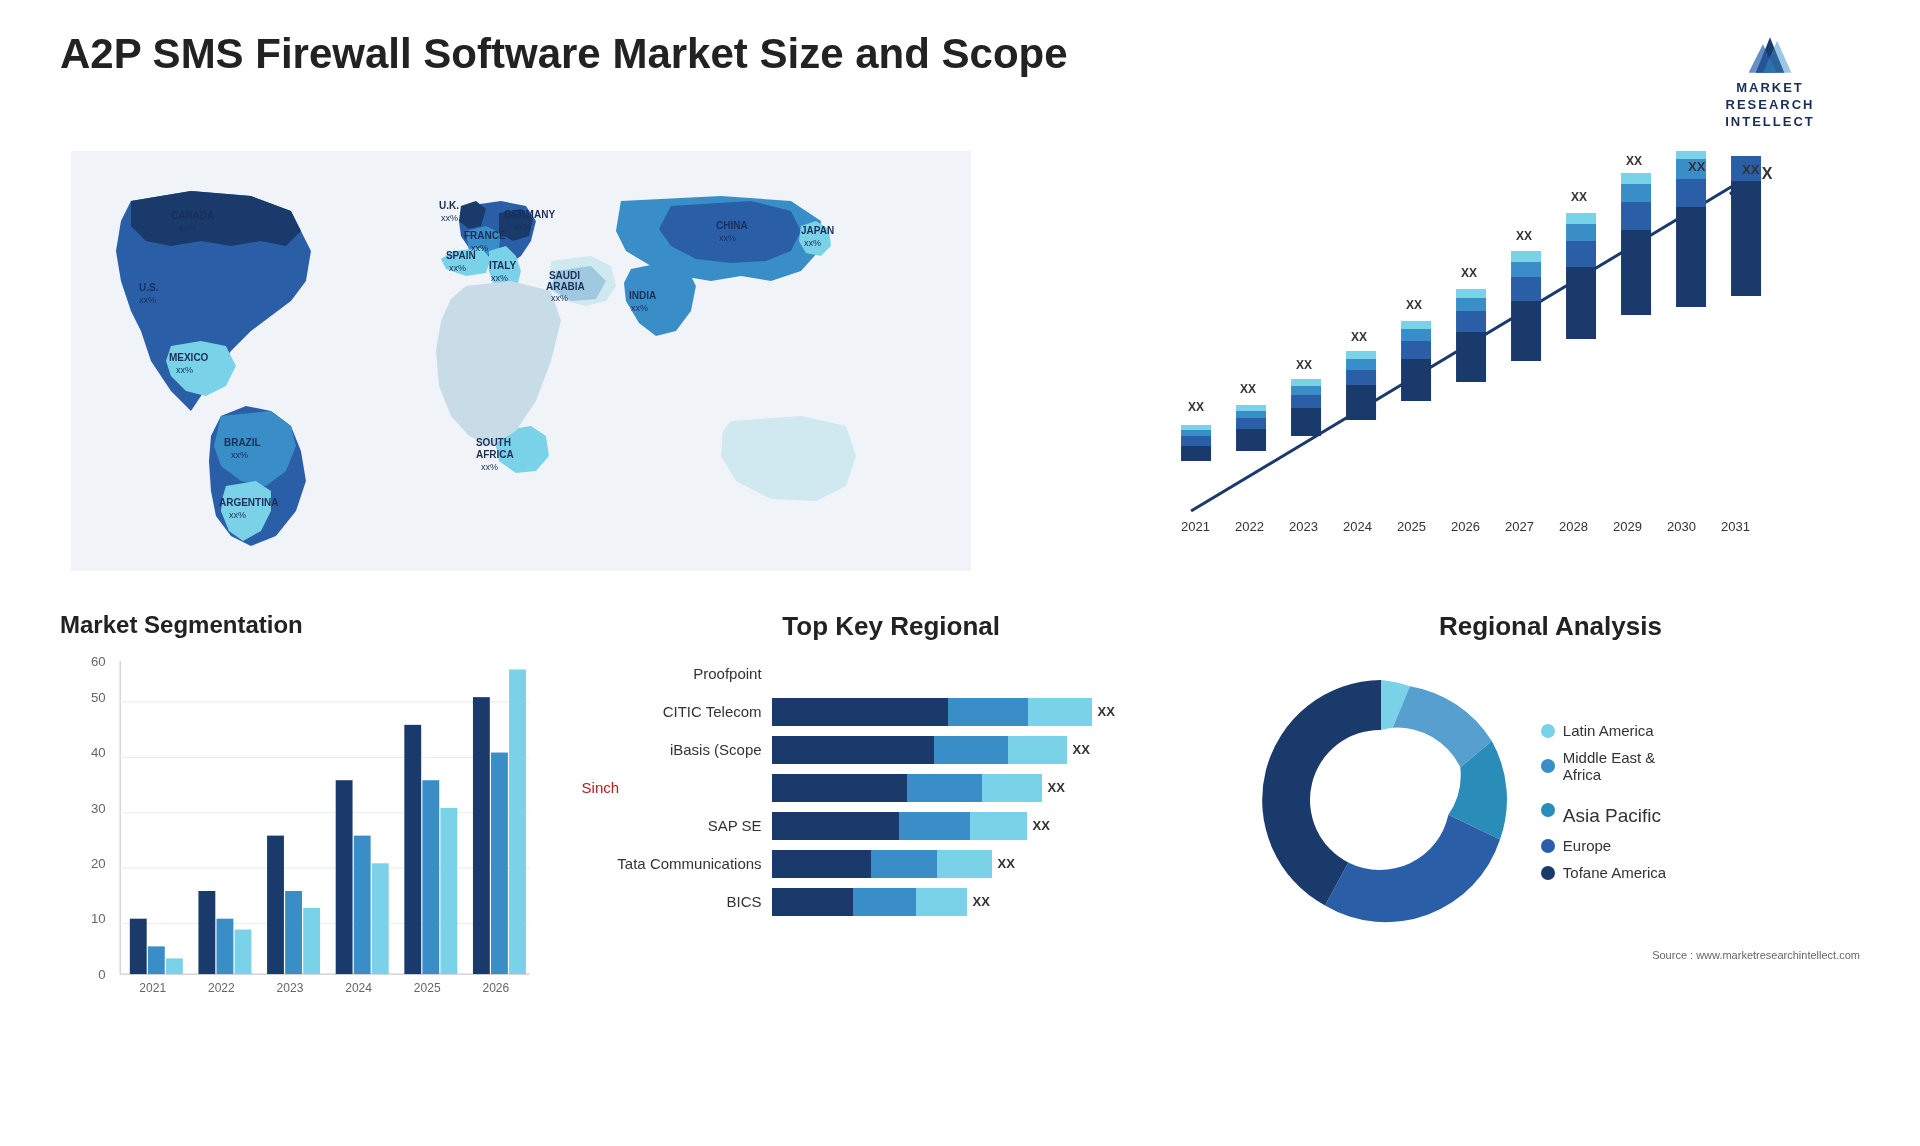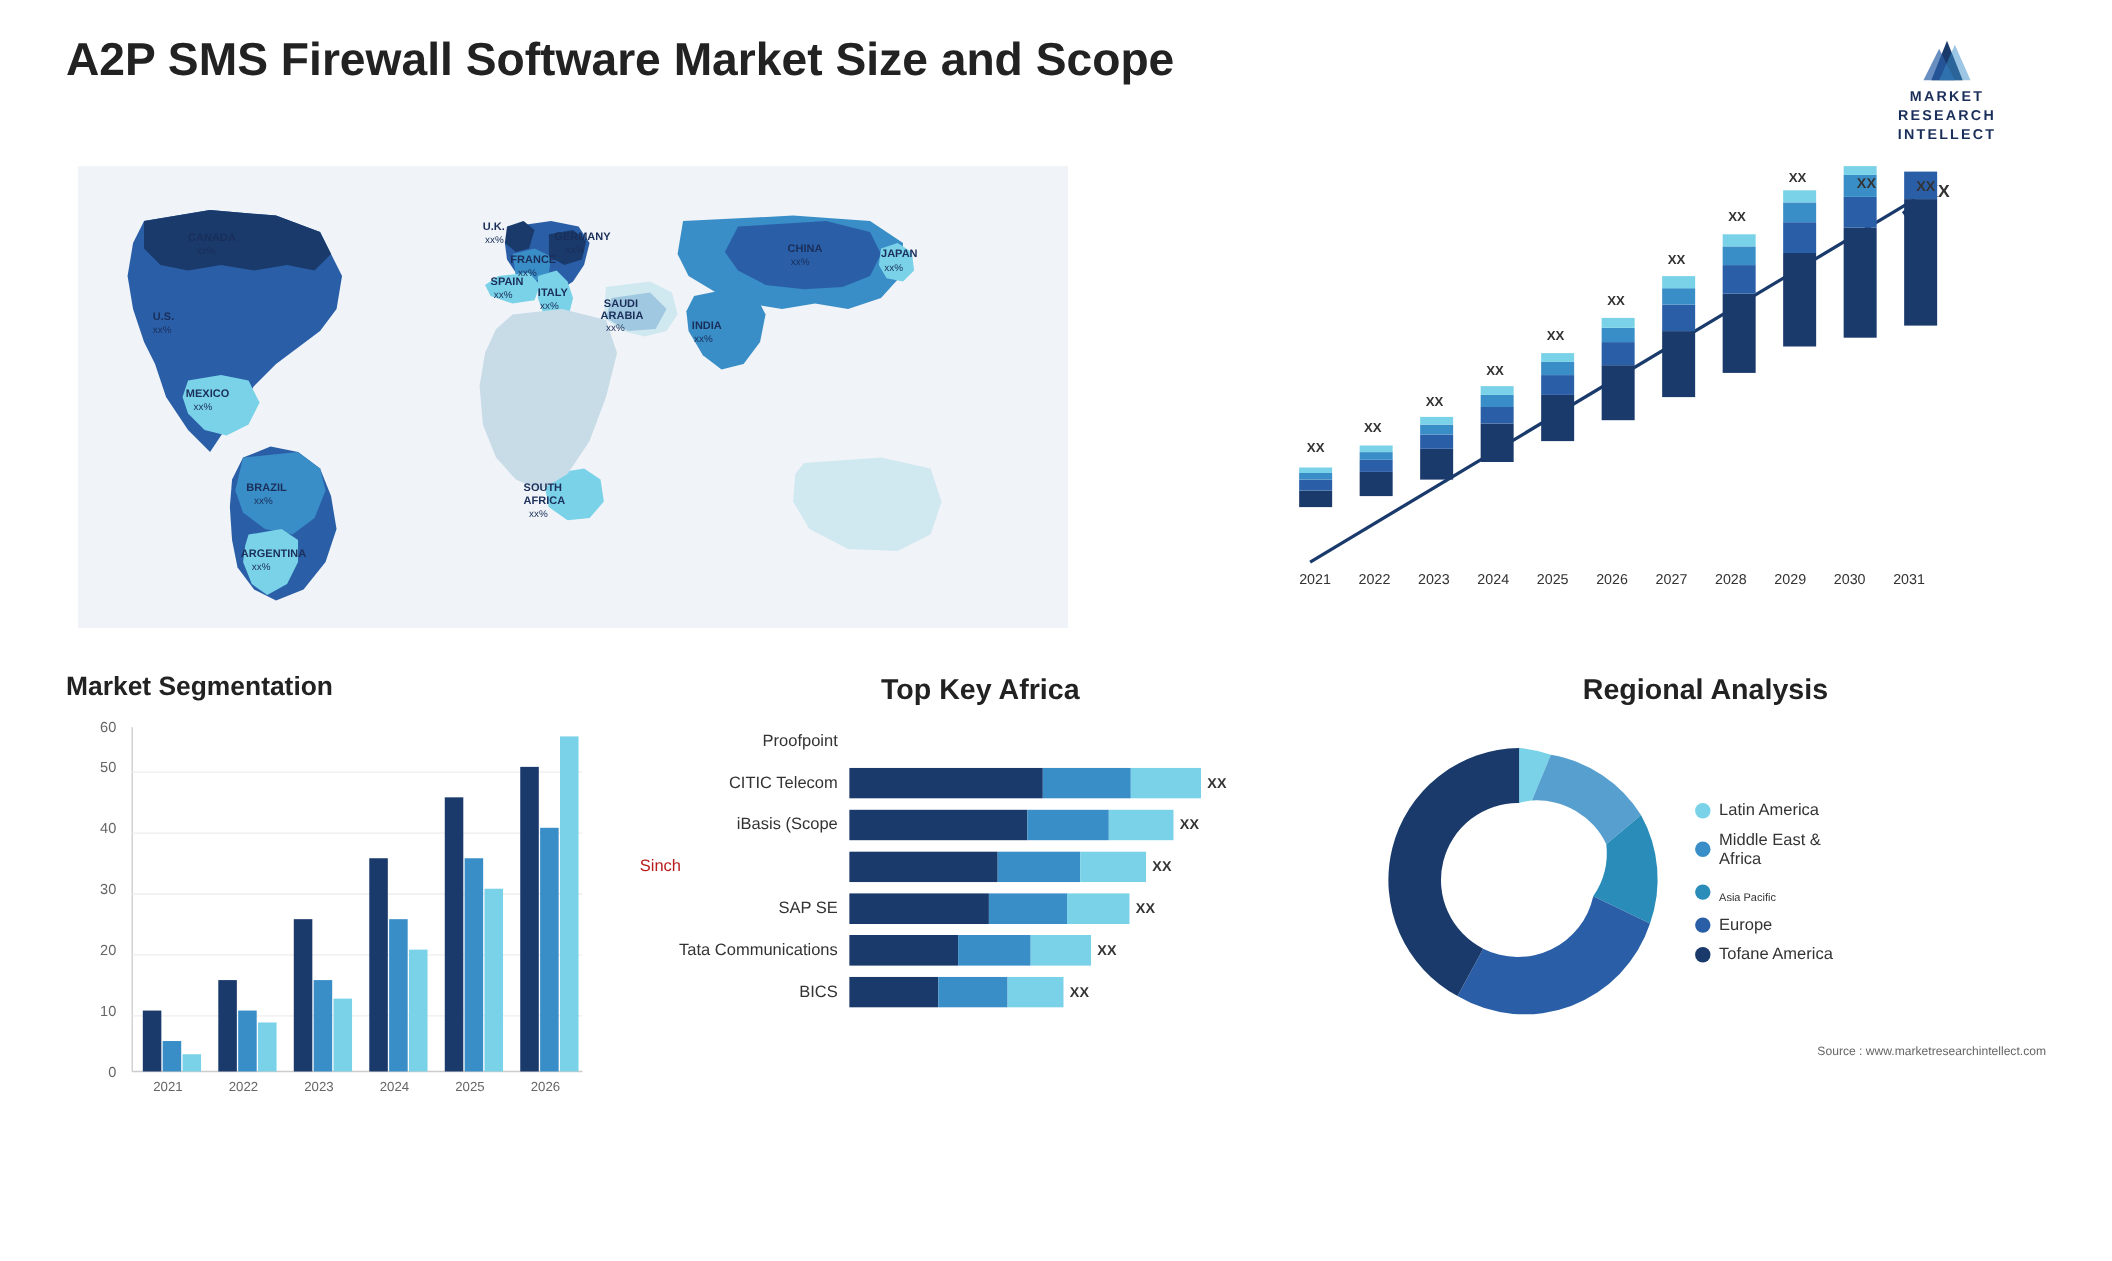--- a/index.html
+++ b/index.html
@@ -456,21 +456,21 @@
             <rect x="358" y="86" width="14" height="184" fill="#3a8ec7"></rect>
             <rect x="373" y="17" width="14" height="253" fill="#7ad2e8"></rect>
             <text x="362" y="285" font-size="10" text-anchor="middle" fill="#666">2026</text>
           </svg>
         </div>
 
       </div>
     </div>
 
     <div class="key-players-section">
-      <div class="section-title">Top Key Africa</div>
+      <div class="section-title">Top Key Regional</div>
       <div class="players-list">
 
         <div class="player-row">
           <div class="player-name" style="font-size:15px; color:#333; width:180px; text-align:right; flex-shrink:0;">Proofpoint</div>
           <div class="player-bar-wrap"></div>
         </div>
 
         <div class="player-row">
           <div class="player-name" style="font-size:15px; color:#333; width:180px; text-align:right; flex-shrink:0;">CITIC Telecom</div>
           <div class="player-bar-wrap">
@@ -570,21 +570,21 @@
           <div class="legend-item">
             <div class="legend-dot" style="background:#7ad2e8;"></div>
             <span style="font-size:15px;">Latin America</span>
           </div>
           <div class="legend-item">
             <div class="legend-dot" style="background:#3a8ec7;"></div>
             <span style="font-size:15px;">Middle East &amp;<br>Africa</span>
           </div>
           <div class="legend-item">
             <div class="legend-dot" style="background:#2a8cb8;"></div>
-            <span style="font-size:10px;margin-top:12px;">Asia Pacific</span>
+            <span style="font-size:19px;margin-top:12px;">Asia Pacific</span>
           </div>
           <div class="legend-item">
             <div class="legend-dot" style="background:#2a5fa8;"></div>
             <span style="font-size:15px;">Europe</span>
           </div>
           <div class="legend-item">
             <div class="legend-dot" style="background:#1a3a6b;"></div>
             <span style="font-size:15px;">Tofane America</span>
           </div>
         </div>

